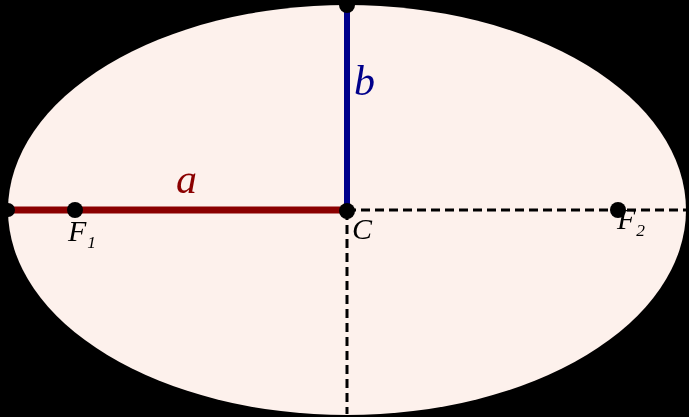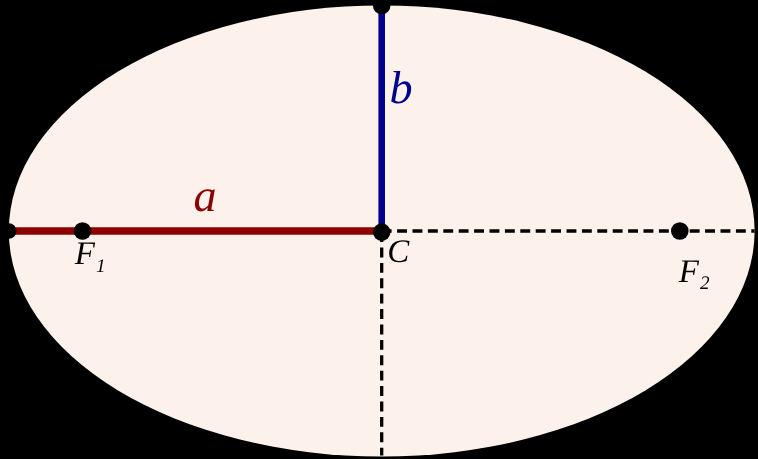--- a/index.html
+++ b/index.html
@@ -57,21 +57,21 @@
     color: #000000;
   }
   #label-c {
     left: 352px;
     top: 214px;
     font-size: 30px;
     color: #000000;
   }
   #label-f2 {
     left: 617px;
-    top: 232px;
+    top: 204px;
     font-size: 30px;
     color: #000000;
   }
 </style>
 </head>
 <body>
 
 <div id="stage">
 
   <svg id="figure" viewBox="0 0 689 417" xmlns="http://www.w3.org/2000/svg">

